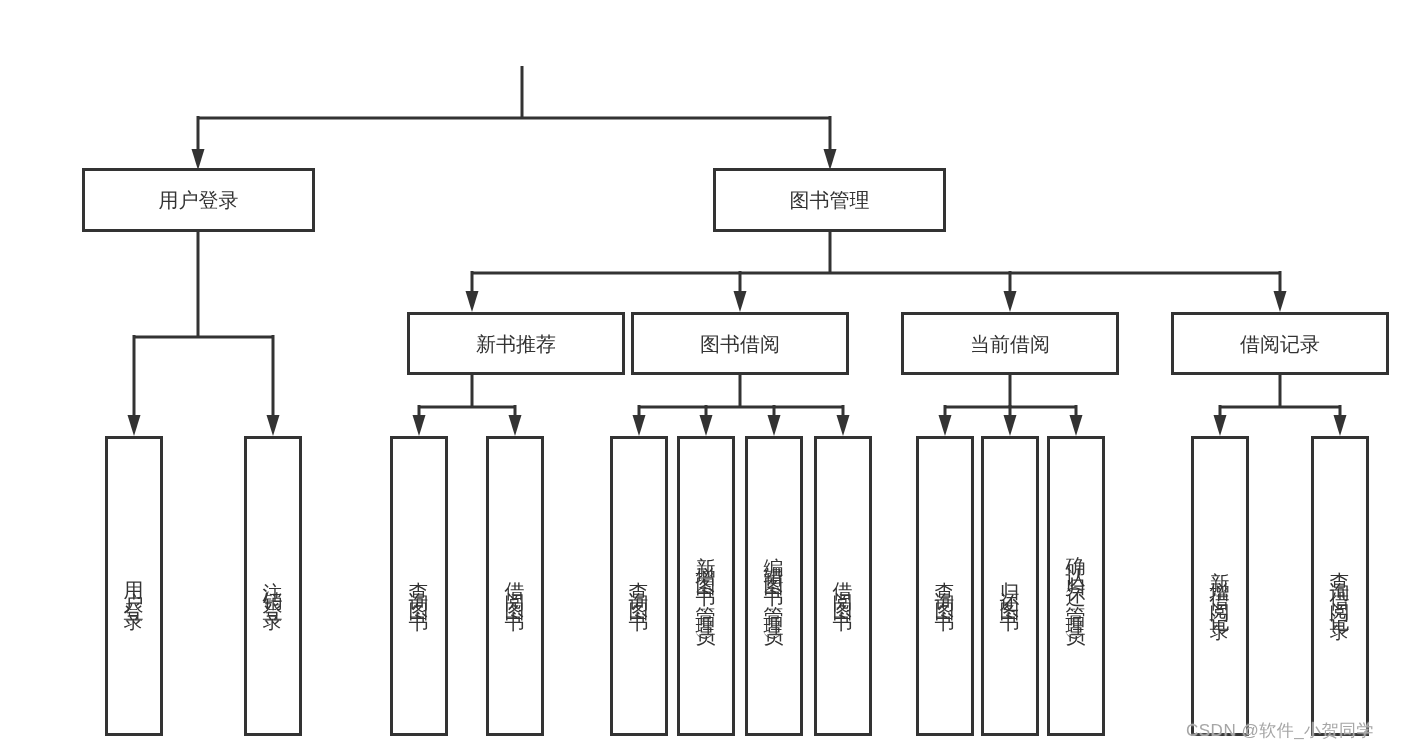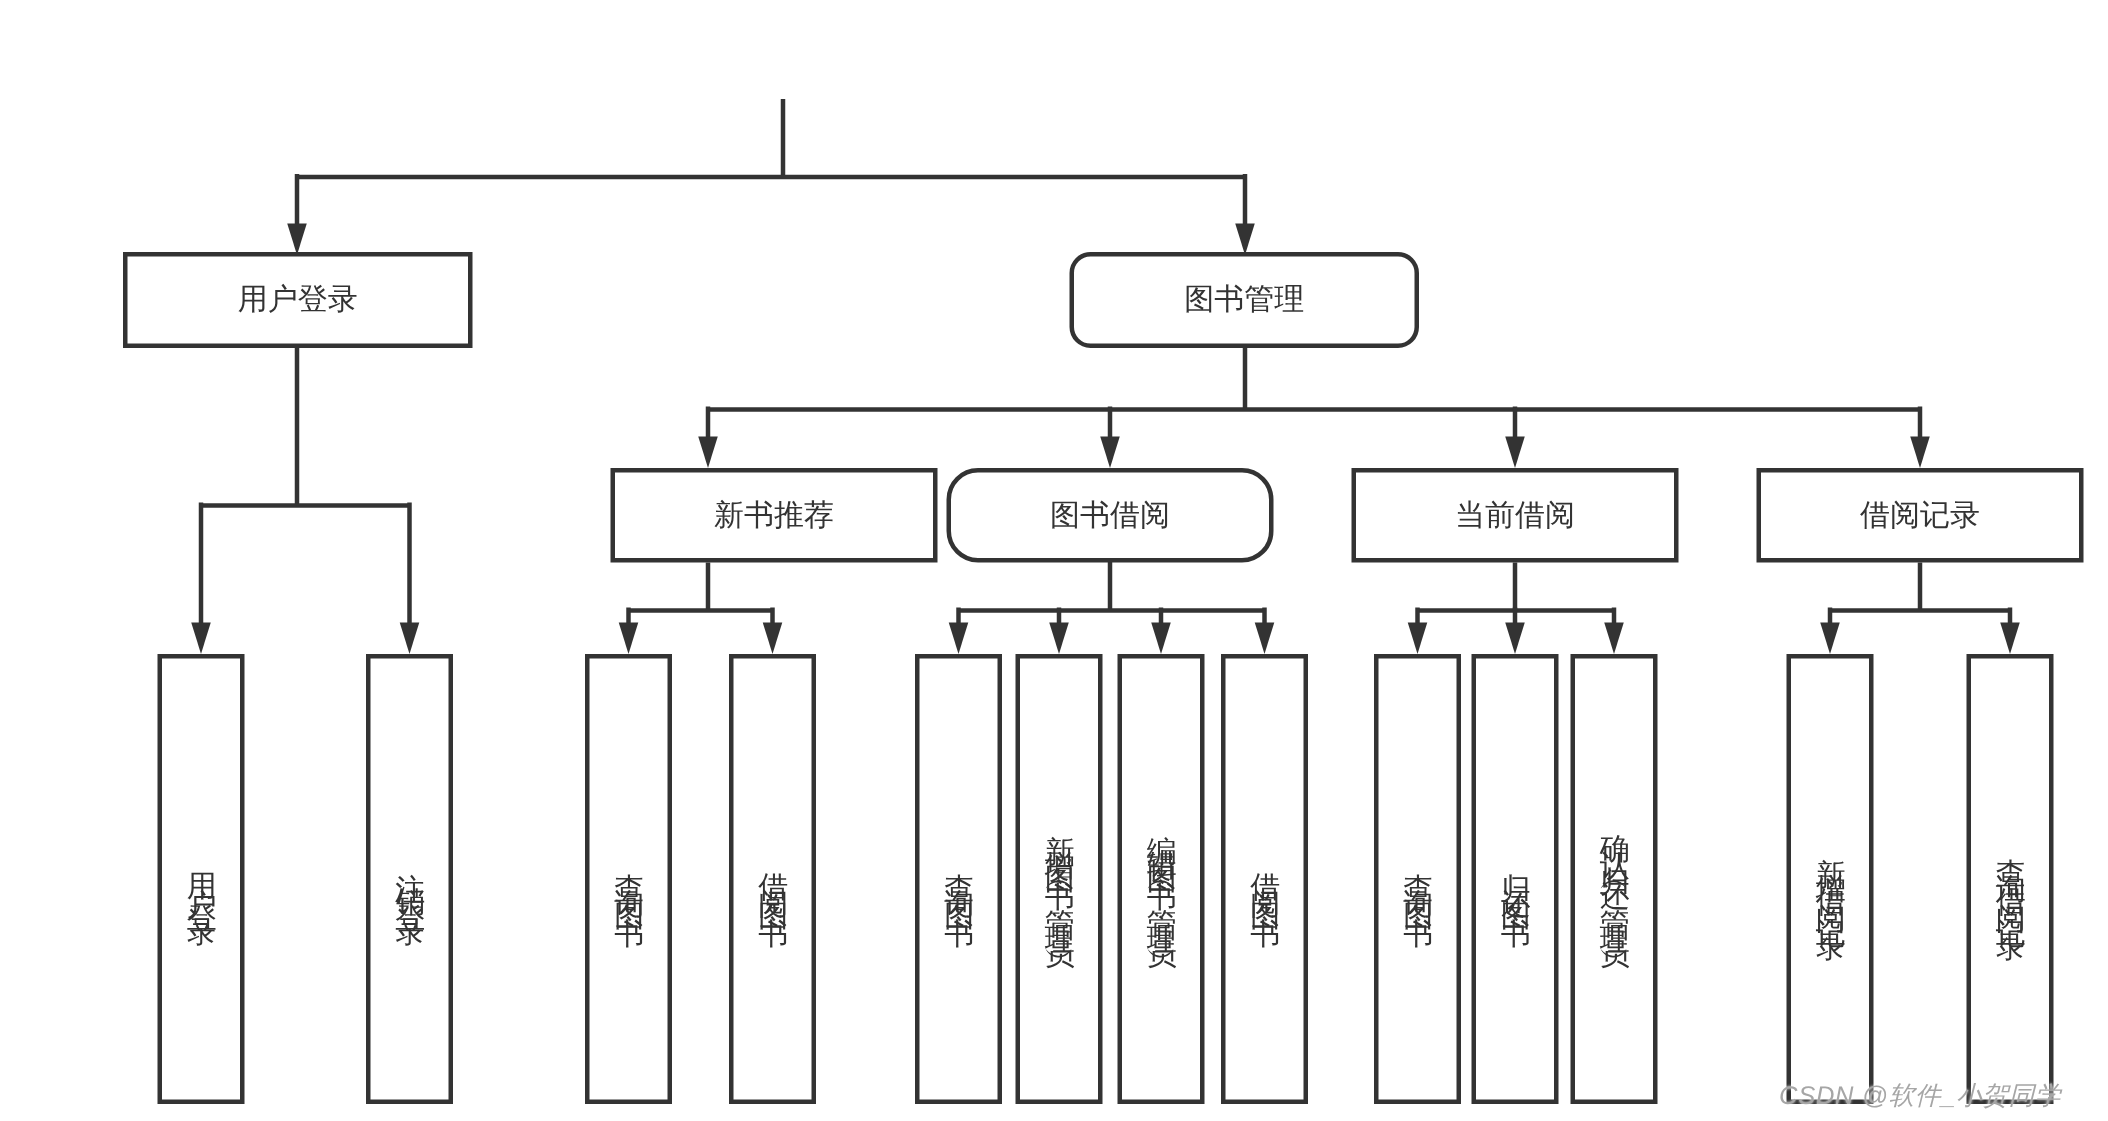--- a/index.html
+++ b/index.html
@@ -43,21 +43,20 @@
   .watermark {
     position: absolute;
     left: 1186px;
     top: 719px;
     font-size: 17px;
     letter-spacing: 0.5px;
     color: #a6a6a6;
     text-shadow: 0 0 2px #ffffff;
     white-space: nowrap;
     z-index: 5;
-    font-style: italic;
   }
   .cline { stroke: #333333; stroke-width: 3; fill: none; }
   .ahead { fill: #333333; stroke: none; }
 </style>
 </head>
 <body>
 
 <div class="stage">
 
   <svg class="connector-layer" viewBox="0 0 1405 747" xmlns="http://www.w3.org/2000/svg">
@@ -133,28 +132,28 @@
       <path class="cline" d="M1340 405 V418"></path>
       <polygon class="ahead" points="1220,436 1213.5,415 1226.5,415"></polygon>
       <polygon class="ahead" points="1340,436 1333.5,415 1346.5,415"></polygon>
     </g>
   </svg>
 
 
   <div class="node lvl2" style="left:82px;">
     <span>用户登录</span>
   </div>
-  <div class="node lvl2" style="left:713px;border-radius:14px;">
+  <div class="node lvl2" style="left:713px;">
     <span>图书管理</span>
   </div>
 
   <div class="node lvl3" style="left:363px;margin-left:44px;">
     <span>新书推荐</span>
   </div>
-  <div class="node lvl3" style="left:631px;border-radius:21px;">
+  <div class="node lvl3" style="left:631px;">
     <span>图书借阅</span>
   </div>
   <div class="node lvl3" style="left:901px;">
     <span>当前借阅</span>
   </div>
   <div class="node lvl3" style="left:1171px;">
     <span>借阅记录</span>
   </div>
 
   <div class="node leaf" style="left:105px;">

